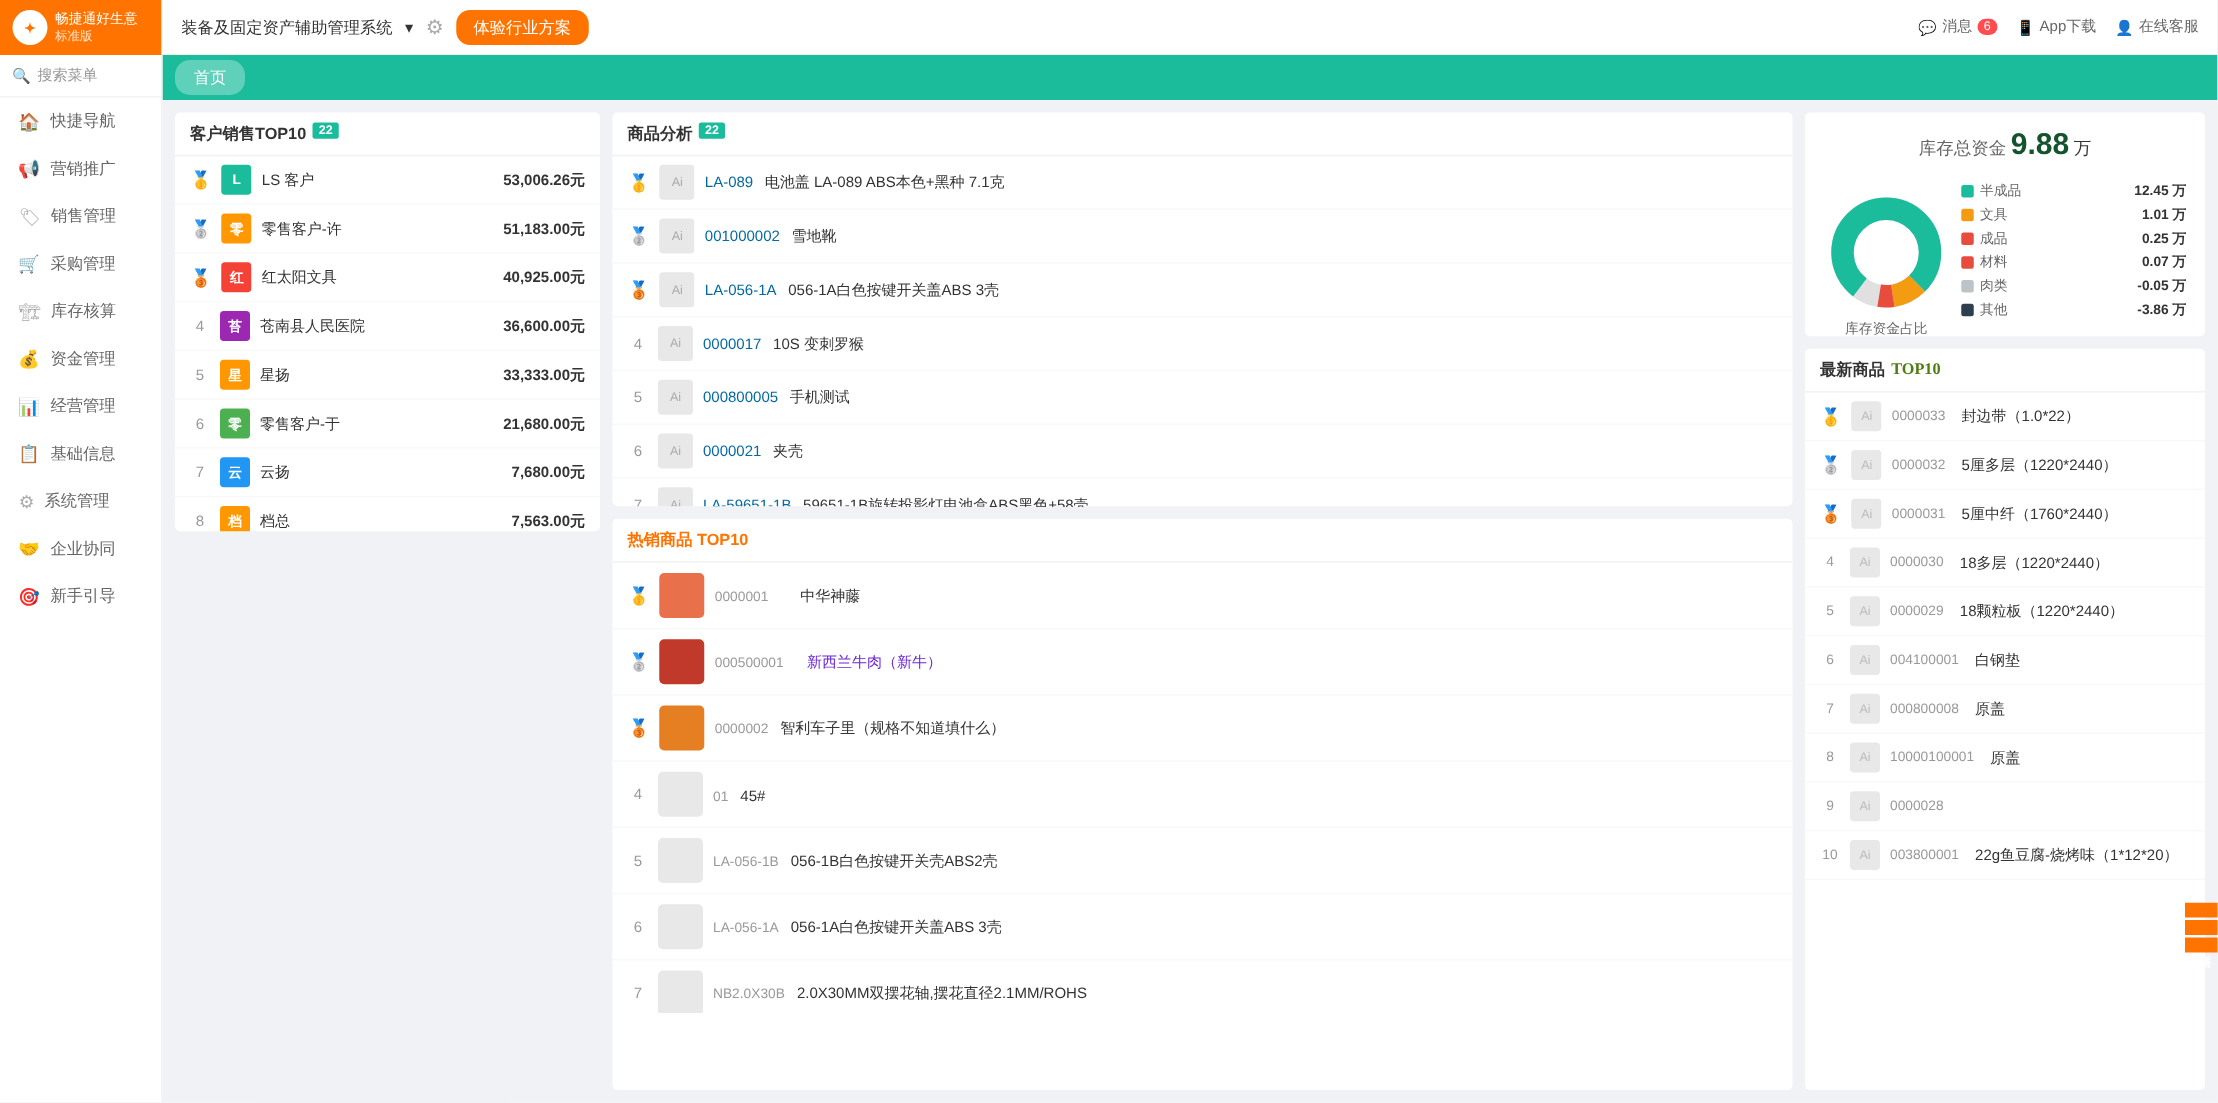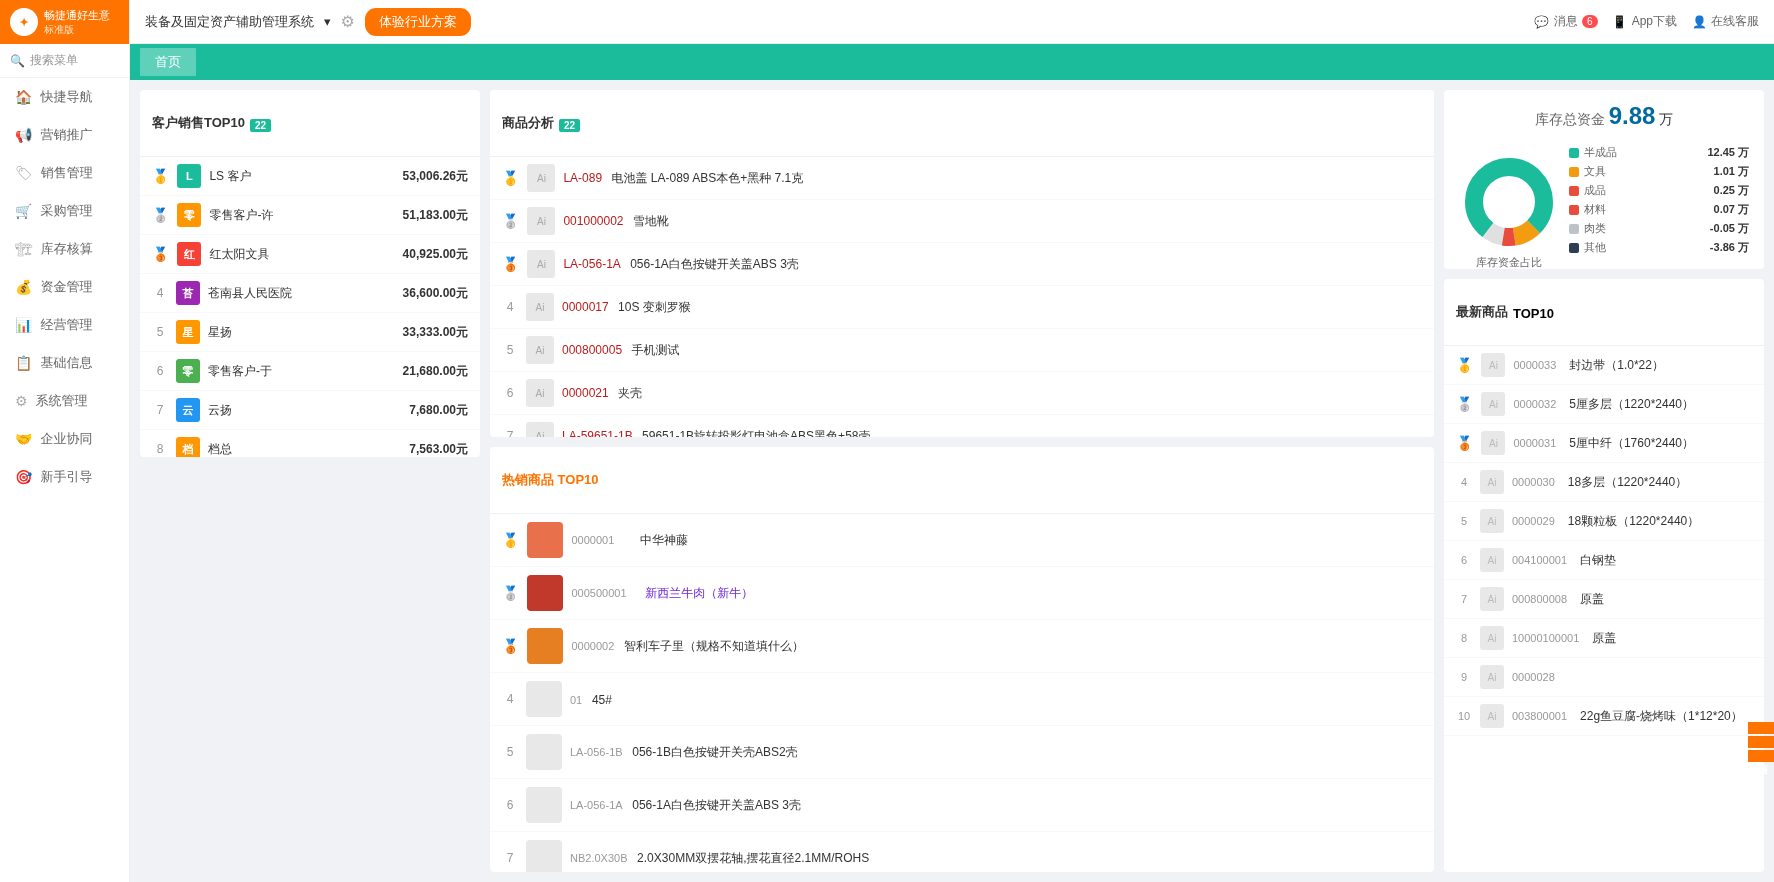--- a/index.html
+++ b/index.html
@@ -110,21 +110,21 @@
       display: flex;
       align-items: center;
       padding: 0 10px;
       gap: 5px;
       flex-shrink: 0;
     }
     .nav-tab {
       padding: 5px 15px;
       color: #fff;
       cursor: pointer;
-      border-radius: 1px;
+      border-radius: 12px;
       font-size: 13px;
     }
     .nav-tab.active { background: rgba(255,255,255,0.3); }
 
     
     .content-area {
       flex: 1;
       overflow: auto;
       display: flex;
       gap: 0;
@@ -159,26 +159,26 @@
       gap: 10px;
     }
 
     .card {
       background: #fff;
       border-radius: 4px;
       overflow: hidden;
     }
 
     .card-header {
-      padding: 24px 12px;
+      padding: 8px 12px;
       font-size: 13px;
       font-weight: bold;
       color: #333;
       border-bottom: 1px solid #f0f0f0;
-      display: flex; align-items: flex-end; gap: 5px;
+      display: flex; align-items: flex-start; gap: 5px;
     }
     .card-header .top-badge {
       background: #1abc9c;
       color: #fff;
       font-size: 10px;
       padding: 1px 5px;
       border-radius: 2px;
     }
     .customer-item {
       display: flex; align-items: center;
@@ -205,21 +205,21 @@
     }
     .product-img {
       width: 28px; height: 28px;
       background: #e8e8e8;
       border-radius: 3px;
       display: flex; align-items: center; justify-content: center;
       color: #aaa; font-size: 10px;
       flex-shrink: 0;
     }
     .product-info { flex: 1; font-size: 12px; color: #333; }
-    .product-info .product-code { color: #b91c1c; margin-right: 6px; }
+    .product-info .product-code { color: #0369a1; margin-right: 6px; }
 
     
     .hot-product-item {
       display: flex; align-items: center;
       padding: 8px 12px;
       border-bottom: 1px solid #f8f8f8;
       gap: 8px;
     }
     .hot-product-img {
       width: 36px; height: 36px;
@@ -230,21 +230,21 @@
       flex-shrink: 0;
       overflow: hidden;
     }
 
     
     .inventory-header {
       padding: 12px 15px 5px;
       text-align: center;
     }
     .inventory-title { font-size: 14px; color: #666; }
-    .inventory-amount { font-size: 24px; font-weight: bold; color: #0369a1; }
+    .inventory-amount { font-size: 24px; font-weight: bold; color: #14532d; }
     .inventory-unit { font-size: 14px; color: #333; }
 
     .donut-section {
       display: flex; gap: 10px; padding: 10px 15px;
       align-items: center;
     }
     .donut-wrapper {
       position: relative;
       width: 100px; height: 100px;
       flex-shrink: 0;
@@ -309,21 +309,21 @@
       font-size: 10px;
       padding: 6px 5px;
       text-align: center;
       cursor: pointer;
       writing-mode: vertical-rl;
       width: 26px;
       line-height: 1.2;
     }
 
     .section-title-orange { color: #ff7300; font-weight: bold; }
-    .section-title-teal { color: #000000; font-weight: bold; }
+    .section-title-teal { color: #4d7c0f; font-weight: bold; font-family: Liberation Serif, serif; }
 
     .scroll-area { overflow-y: auto; max-height: 300px; }
     .scroll-area::-webkit-scrollbar { width: 4px; }
     .scroll-area::-webkit-scrollbar-thumb { background: #ddd; border-radius: 2px; }
   </style>
 </head>
 <body>
 
 <div class="sidebar">
   <div class="sidebar-logo">

